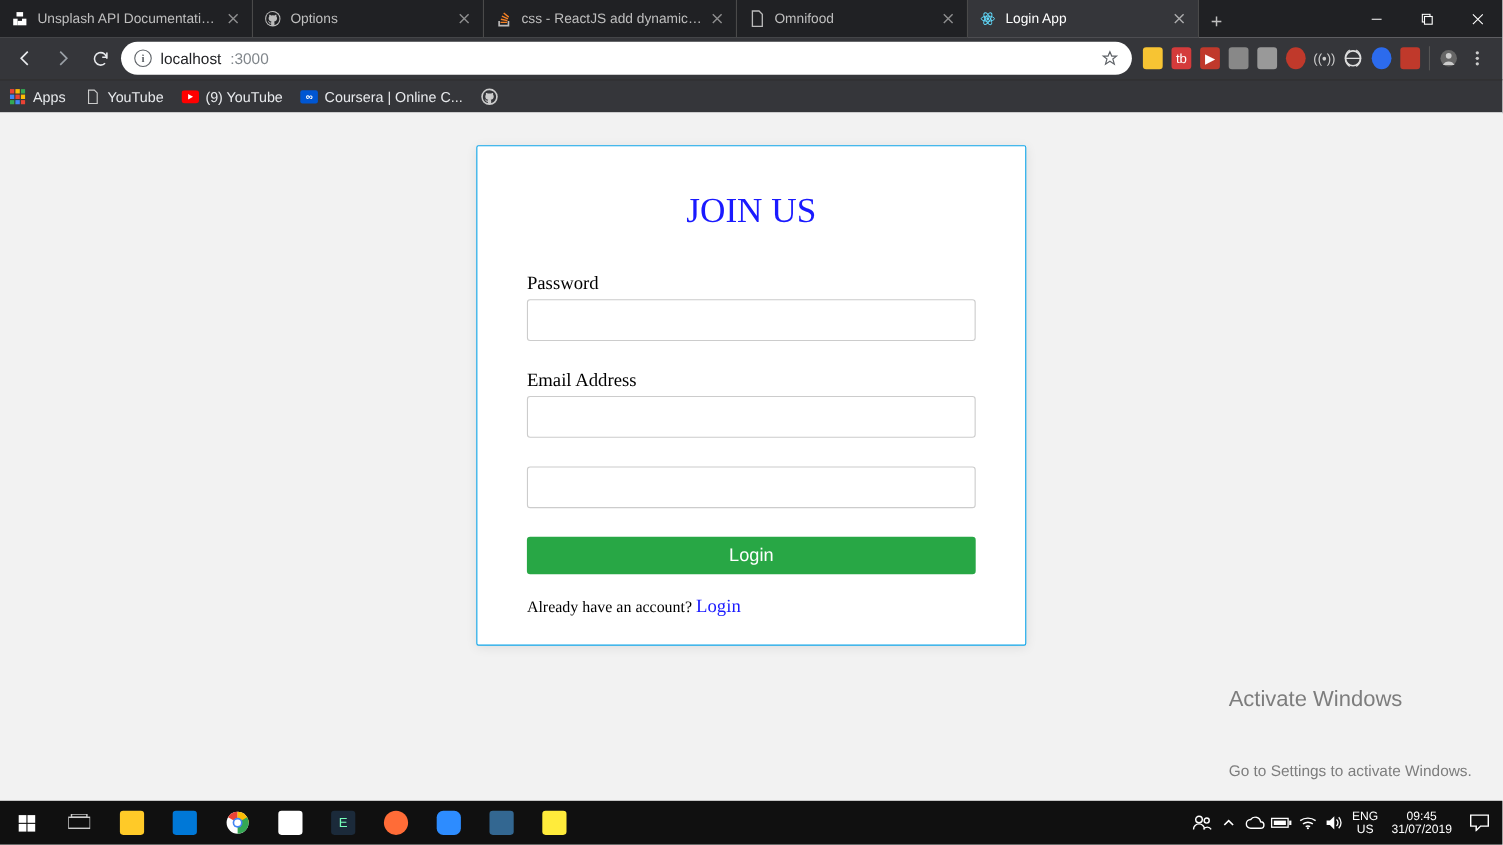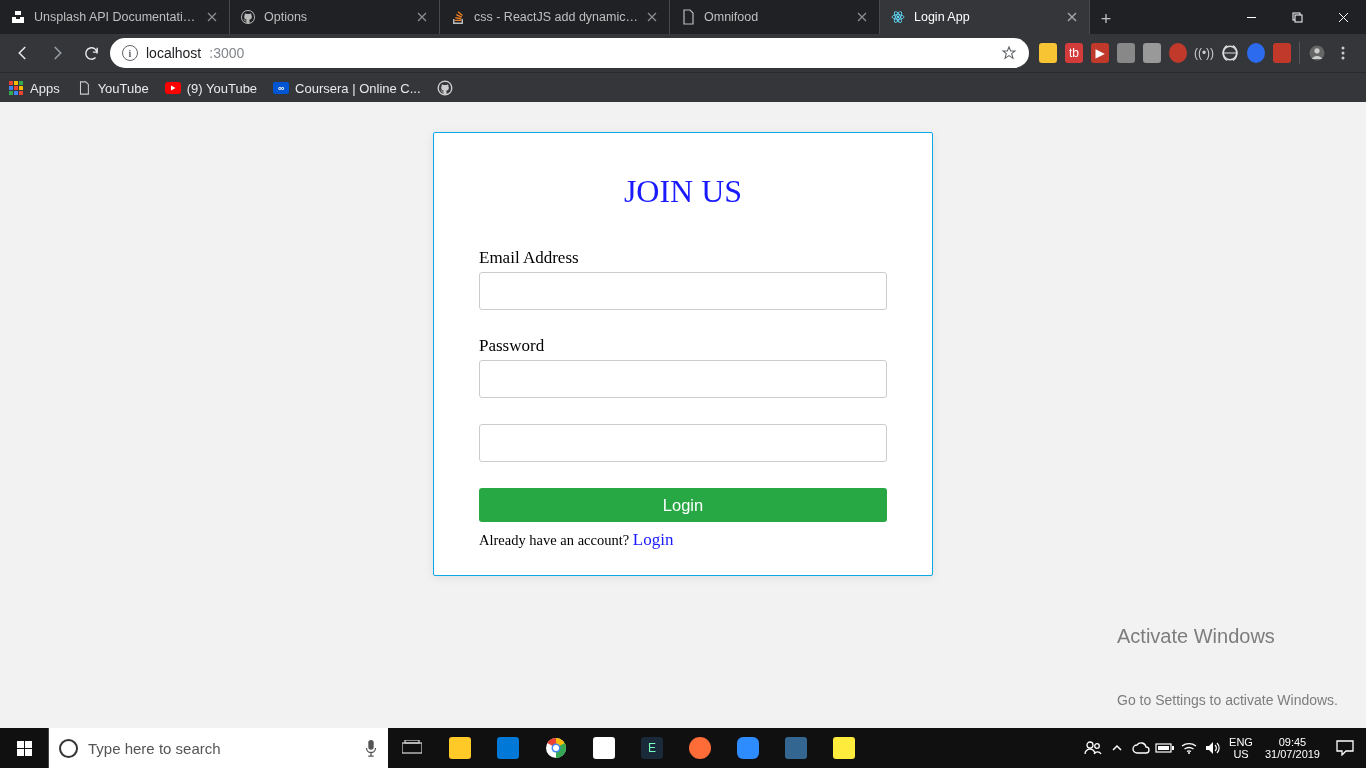--- a/index.html
+++ b/index.html
@@ -35,21 +35,21 @@
   .bm .ic{width:16px;height:16px;display:flex;align-items:center;justify-content:center;}
 
   
   .viewport{position:absolute;top:102px;left:0;right:0;bottom:40px;background:#f2f2f2;display:flex;justify-content:center;align-items:flex-start;padding-top:30px;}
   .card{width:500px;background:#fff;border:1px solid #0ea5e9;border-radius:2px;box-shadow:0 2px 10px rgba(0,0,0,.08);padding:40px 45px 25px;}
   .card h1{font-family:"Times New Roman",serif;font-size:32px;color:#1a1aff;text-align:center;font-weight:normal;margin-bottom:38px;}
   .field{margin-bottom:26px;}
   .field label{display:block;font-family:"Times New Roman",serif;font-size:17px;color:#000;margin-bottom:4px;}
   .field input{width:100%;height:38px;border:1px solid #ccc;border-radius:3px;padding:0 10px;font-size:15px;}
   .btn-login{width:100%;height:34px;background:#28a745;color:#fff;border:none;border-radius:3px;font-size:16.5px;cursor:pointer;}
-  .footer-line{margin-top:8px;font-family:"Times New Roman",serif;font-size:14.5px;color:#000;}
+  .footer-line{margin-top:19px;font-family:"Times New Roman",serif;font-size:14.5px;color:#000;}
   .footer-line a{color:#1a1aff;font-size:17px;text-decoration:none;}
 
   
   .watermark{position:absolute;right:28px;bottom:60px;text-align:left;color:#7d7d7d;}
   .watermark .t1{font-size:20px;}
   .watermark .t2{font-size:14px;margin-top:44px;}
 
   
   .taskbar{position:absolute;left:0;right:0;bottom:0;height:40px;background:#101010;display:flex;align-items:center;color:#fff;}
   .start{width:48px;height:40px;display:flex;align-items:center;justify-content:center;}
@@ -273,26 +273,26 @@
         </svg>
       </span>
   </div>
 </div>
 
 <div class="viewport">
   <div class="card">
     <h1>JOIN US</h1>
 
     <div class="field">
+      <label>Password</label>
+      <input type="password" value="" style="">
+    </div>
+    <div class="field">
       <label>Email Address</label>
       <input type="text" value="" style="">
-    </div>
-    <div class="field">
-      <label>Password</label>
-      <input type="password" value="" style="">
     </div>
     <div class="field">
       <input type="password" value="" style="">
     </div>
 
     <button class="btn-login">Login</button>
 
     <p class="footer-line">
       <span>Already have an account? </span><a href="#">Login</a>
     </p>
@@ -306,28 +306,20 @@
 
 <div class="taskbar">
   <div class="start">
     <div class="win-logo">
         <span></span>
         <span></span>
         <span></span>
         <span></span>
       </div>
   </div>
-  <div class="search">
-    <span class="cortana"></span>
-    <span>Type here to search</span>
-    <svg class="mic" viewBox="0 0 14 20">
-        <rect x="4" y="1" width="6" height="11" rx="3" fill="#555"></rect>
-        <path d="M2 10a5 5 0 0010 0M7 15v4M4 19h6" stroke="#555" stroke-width="1.4" fill="none"></path>
-      </svg>
-  </div>
   <div class="tb-icons">
     <div class="ti">
         <svg width="20" height="16" viewBox="0 0 20 16">
           <rect x="0" y="3" width="20" height="10" fill="none" stroke="#ccc" stroke-width="1.3"></rect>
           <rect x="3" y="0" width="14" height="3" fill="none" stroke="#ccc" stroke-width="1.3"></rect>
         </svg>
       </div>
     <div class="ti">
         <span class="sq" style="background:#ffca28"></span>
       </div>

